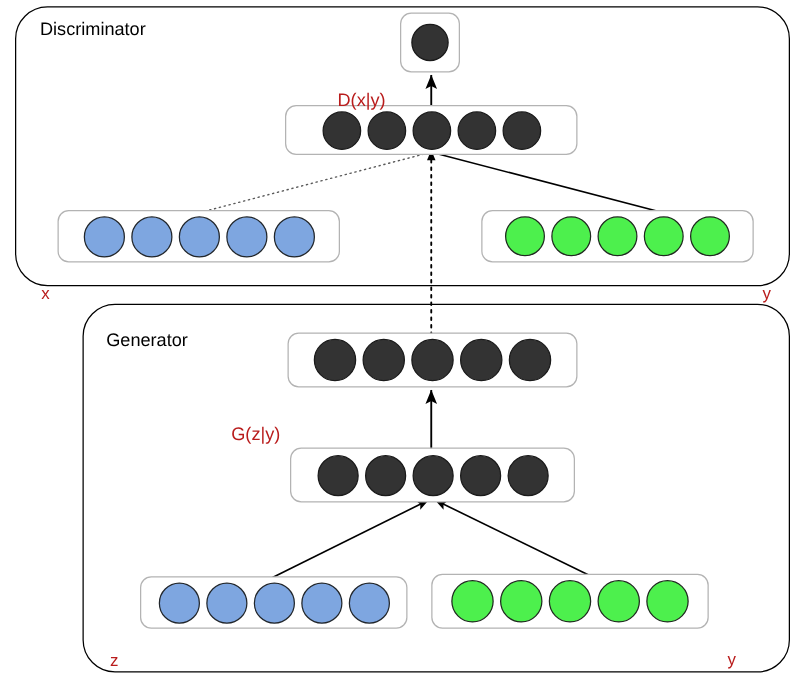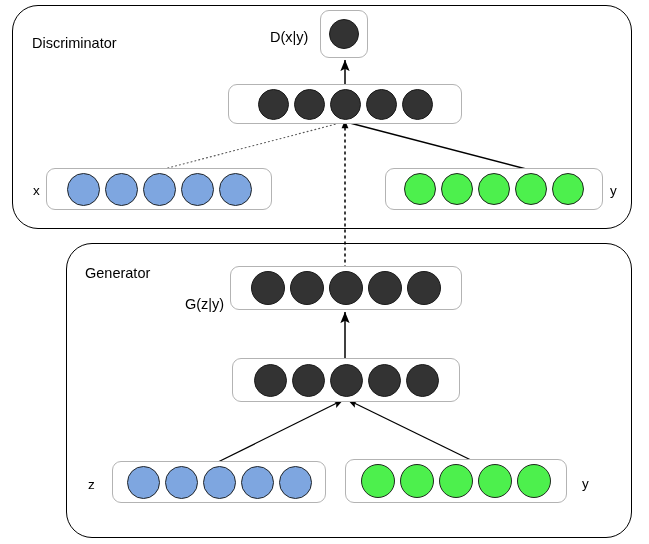--- a/index.html
+++ b/index.html
@@ -66,24 +66,25 @@
     border-radius: 9px;
     display: flex;
     align-items: center;
     justify-content: center;
     z-index: 3;
   }
   
   .tag {
     position: absolute;
     font-size: 13.5px;
-    color: #000000;
+    color: #b91c1c;
     white-space: nowrap;
     line-height: 1;
     z-index: 4;
+    margin-top: 44px;
   }
   .tag.big { font-size: 14.5px; }
 
   
   #edges {
     position: absolute;
     left: 0; top: 0;
     width: 649px;
     height: 544px;
     z-index: 2;
@@ -112,21 +113,21 @@
     <polygon points="345,120 341.6,128.2 348.4,128.2" fill="#000000"></polygon>
 
     <line x1="345" y1="360" x2="345" y2="312" stroke="#000000" stroke-width="1.5" marker-end="url(#arrowhead)"></line>
 
     <line x1="218" y1="462" x2="343" y2="400" stroke="#000000" stroke-width="1.3" marker-end="url(#arrowhead)"></line>
 
     <line x1="475" y1="462" x2="348" y2="400" stroke="#000000" stroke-width="1.3" marker-end="url(#arrowhead)"></line>
   </svg>
 
   <div class="module" style="left:12px; top:5px; width:620px; height:224px;"></div>
-  <div class="module-label" style="left:32px; top:36px;">Discriminator</div>
+  <div class="module-label" style="left:32px; top:17px;">Discriminator</div>
 
   <div class="tag big" style="left:270px; top:30px;">D(x|y)</div>
   <div class="outbox" style="left:320px; top:10px; width:48px; height:48px;">
     <div class="node dark" style="width:30px; height:30px;"></div>
   </div>
 
   <div class="layer" style="left:228px; top:84px; width:234px; height:40px;">
     <div class="node dark" style="width:31px;height:31px;"></div>
     <div class="node dark" style="width:31px;height:31px;"></div>
     <div class="node dark" style="width:31px;height:31px;"></div>

